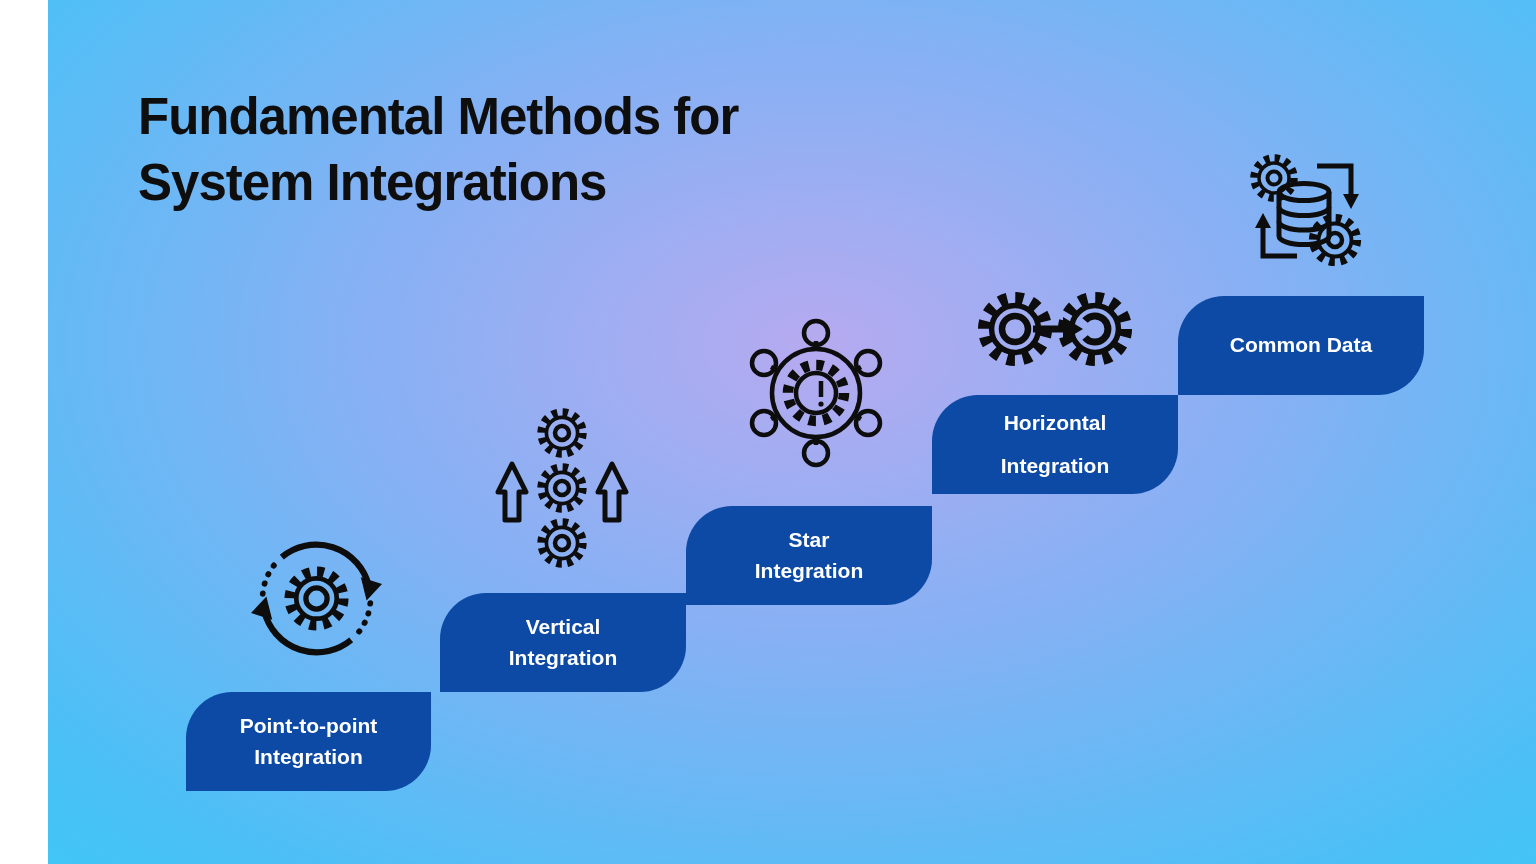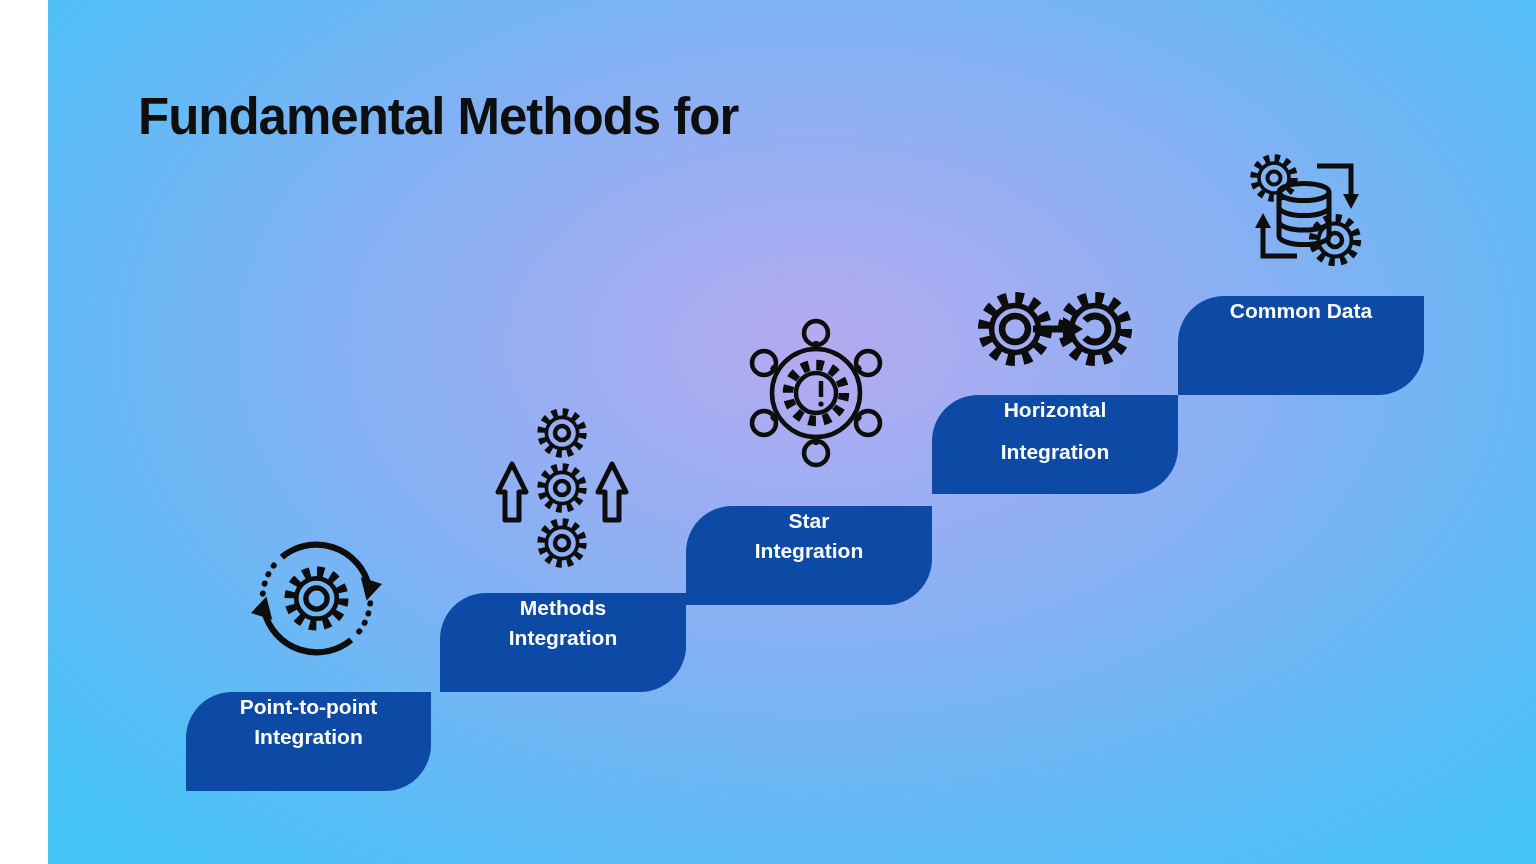--- a/index.html
+++ b/index.html
@@ -17,21 +17,21 @@
   .title{
     position:absolute;left:90px;top:84px;
     font-size:51px;font-weight:bold;line-height:1.3;letter-spacing:-1px;
     color:var(--title-text,#0e0e0e);
   }
   .title span{display:block;}
   .step{
     position:absolute;width:246px;height:99px;
     background:var(--step-background,#0c4aa6);
     border-radius:46px 0 46px 0;
-    display:flex;flex-direction:column;align-items:center;justify-content:flex-start;
+    display:flex;flex-direction:column;align-items:center;justify-content:center;
     text-align:center;color:var(--label-text,#ffffff);
     font-size:21px;font-weight:bold;line-height:1.45;
   }
   .icon{position:absolute;color:var(--icon-stroke,#0d0d0d);}
   .defs{position:absolute;width:0;height:0;}
 </style>
 </head>
 <body>
 
 <div class="canvas">
@@ -42,20 +42,21 @@
           <circle r="40" fill="none" stroke="currentColor" stroke-width="15" stroke-dasharray="10.5 10.45"></circle>
         </g>
       <g id="gbody">
           <circle r="30" fill="none" stroke="currentColor" stroke-width="7"></circle>
         </g>
     </defs>
   </svg>
 
   <div class="title">
     <span>Fundamental Methods for</span>
+    <span>System Integrations</span>
   </div>
 
   <svg class="icon" style="left:196px;top:533px;width:145px;height:131px" viewBox="0 0 150 136">
     <g transform="translate(75,68) scale(0.7)">
         <use href="#teeth"></use>
         <use href="#gbody"></use>
       </g>
     <circle cx="75" cy="68" r="11" fill="none" stroke="currentColor" stroke-width="5.5"></circle>
     <g>
       <path d="M39 25 A56 56 0 0 1 129 54" fill="none" stroke="currentColor" stroke-width="6.5"></path>
@@ -163,21 +164,21 @@
         <use href="#gbody"></use>
       </g>
     <circle cx="88" cy="88" r="7" fill="none" stroke="currentColor" stroke-width="4.5"></circle>
   </svg>
 
   <div class="step" style="left:138px;top:692px;width:245px;">
     <span>Point-to-point</span>
     <span>Integration</span>
   </div>
   <div class="step" style="left:392px;top:593px;">
-    <span>Methods</span>
+    <span>Vertical</span>
     <span>Integration</span>
   </div>
   <div class="step" style="left:638px;top:506px;">
     <span>Star</span>
     <span>Integration</span>
   </div>
   <div class="step" style="left:884px;top:395px;gap:12px;">
     <span>Horizontal</span>
     <span>Integration</span>
   </div>

